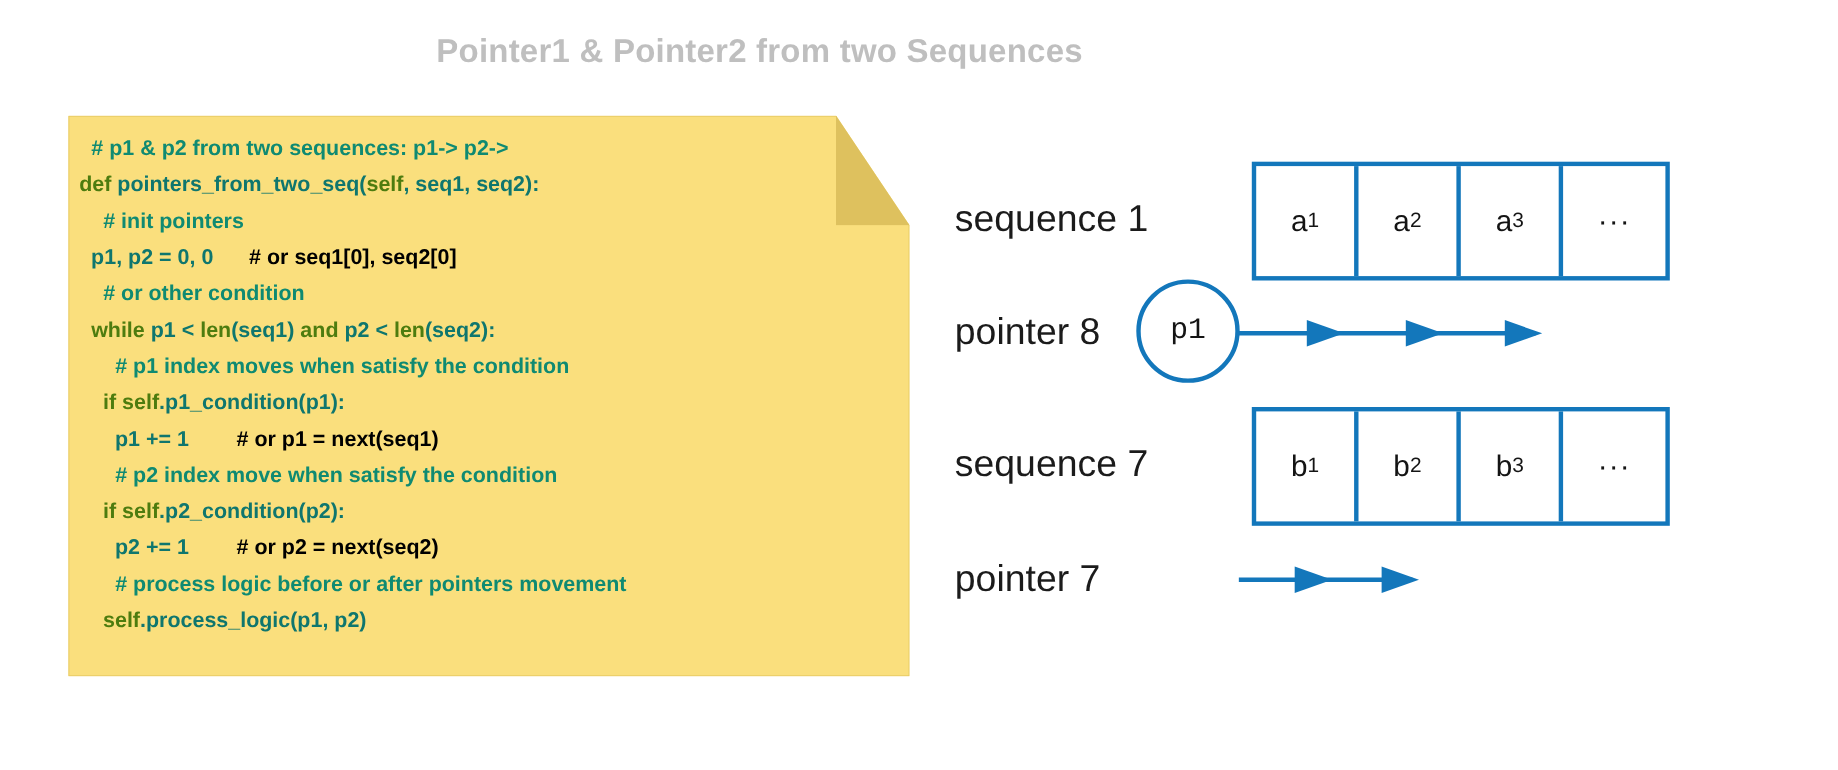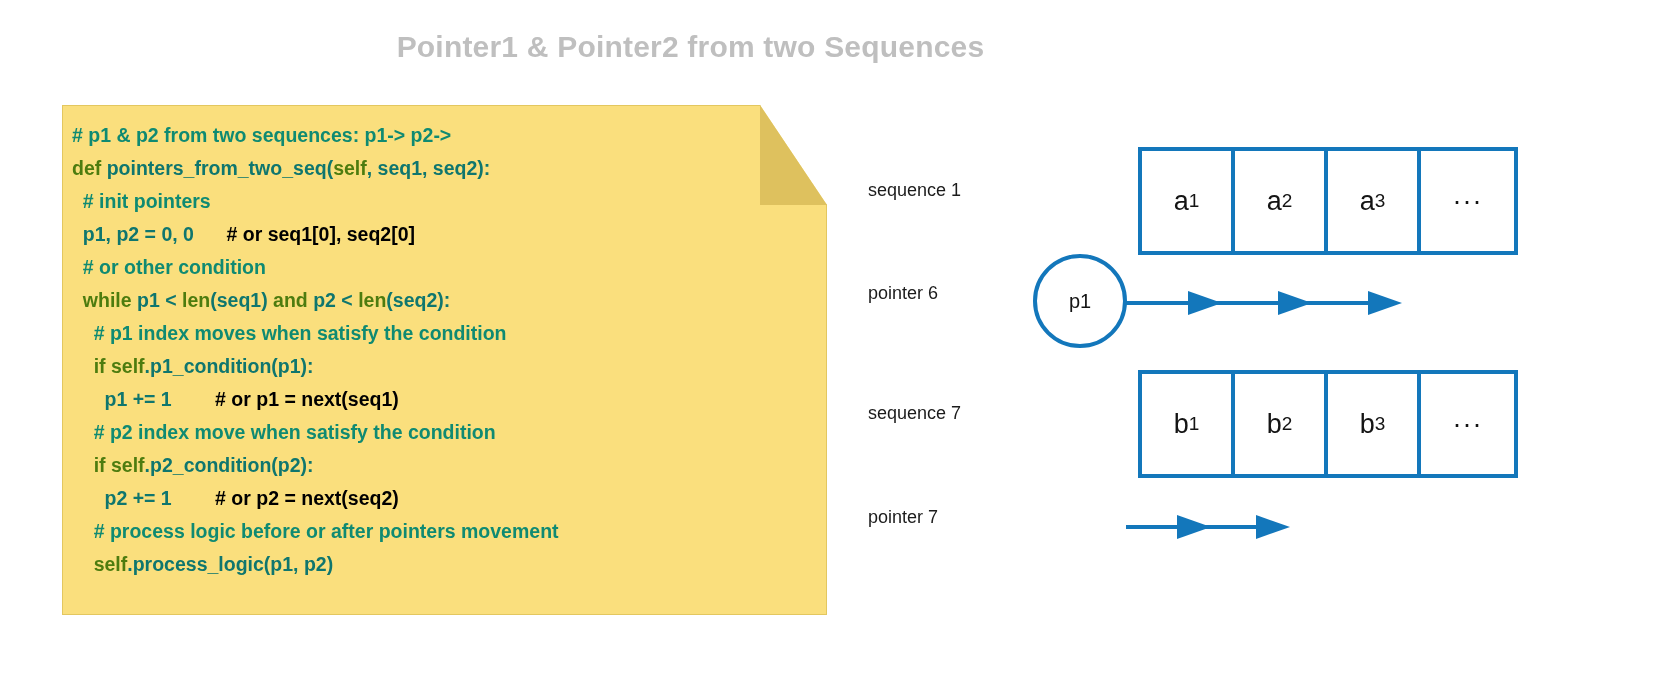--- a/index.html
+++ b/index.html
@@ -54,34 +54,34 @@
     position: absolute;
     left: 10px; top: 14px;
     width: 755px;
     font-family: "Liberation Sans", sans-serif;
     font-size: 19.5px;
     font-weight: bold;
     line-height: 33px;
     white-space: pre;
     color: #1b1b1b;
   }
-  .tok-com  { color: #0f8a72; }        
+  .tok-com  { color: #0f8a72; margin-left: 11px; }        
   .tok-icom { color: #000000; text-align: center; }        
   .tok-kw   { color: #4d7c0f; }        
   .tok-plain{ color: #0f766e; }
 
   
   #diagram {
     position: absolute;
     left: 840px; top: 100px;
     width: 800px; height: 500px;
   }
   .row-label {
     position: absolute;
-    font-size: 18px;
+    font-size: 34px;
     color: #1b1b1b;
     white-space: nowrap;
   }
   
   .seq {
     position: absolute;
     display: flex;
     border: 4px solid #1377bb;
     box-sizing: border-box;
     background: #ffffff;
@@ -108,22 +108,23 @@
   .pcircle {
     position: absolute;
     width: 94px; height: 94px;
     border: 4px solid #1377bb;
     border-radius: 50%;
     background: #ffffff;
     box-sizing: border-box;
     display: flex;
     align-items: center;
     justify-content: center;
-    font-size: 20px;
+    font-size: 27px;
     color: #141414;
+    font-family: Liberation Mono, monospace;
   }
   .arrow-svg { position: absolute; }
 </style>
 </head>
 <body>
 
 <div id="title">Pointer1 &amp; Pointer2 from two Sequences</div>
 
 <div id="note-wrap">
   <div id="note-body"></div>
@@ -145,21 +146,21 @@
       </div>
       <div class="cell">
         <span>a</span>
         <span class="sub">3</span>
       </div>
       <div class="cell">
         <span class="dots">···</span>
       </div>
     </div>
 
-  <div class="row-label" style="left:28px; top:183px;">pointer 6</div>
+  <div class="row-label" style="left:28px; top:183px;">pointer 8</div>
   <div class="pcircle" id="p1circle" style="left:193px; top:154px;">p1</div>
   <svg class="arrow-svg" id="arrow1" style="left:286px; top:186px;" width="285" height="34">
       <line x1="0" y1="17" x2="270" y2="17" stroke="#1377bb" stroke-width="4"></line>
       <polygon points="62,5 96,17 62,29" fill="#1377bb"></polygon>
       <polygon points="152,5 186,17 152,29" fill="#1377bb"></polygon>
       <polygon points="242,5 276,17 242,29" fill="#1377bb"></polygon>
     </svg>
 
   <div class="row-label" style="left:28px; top:303px;">sequence 7</div>
   <div class="seq" id="seq2" style="left:298px; top:270px;">

